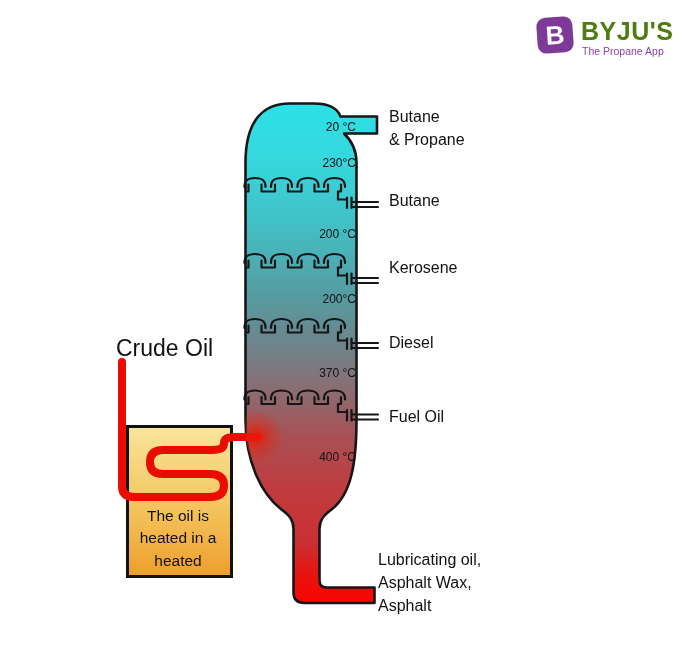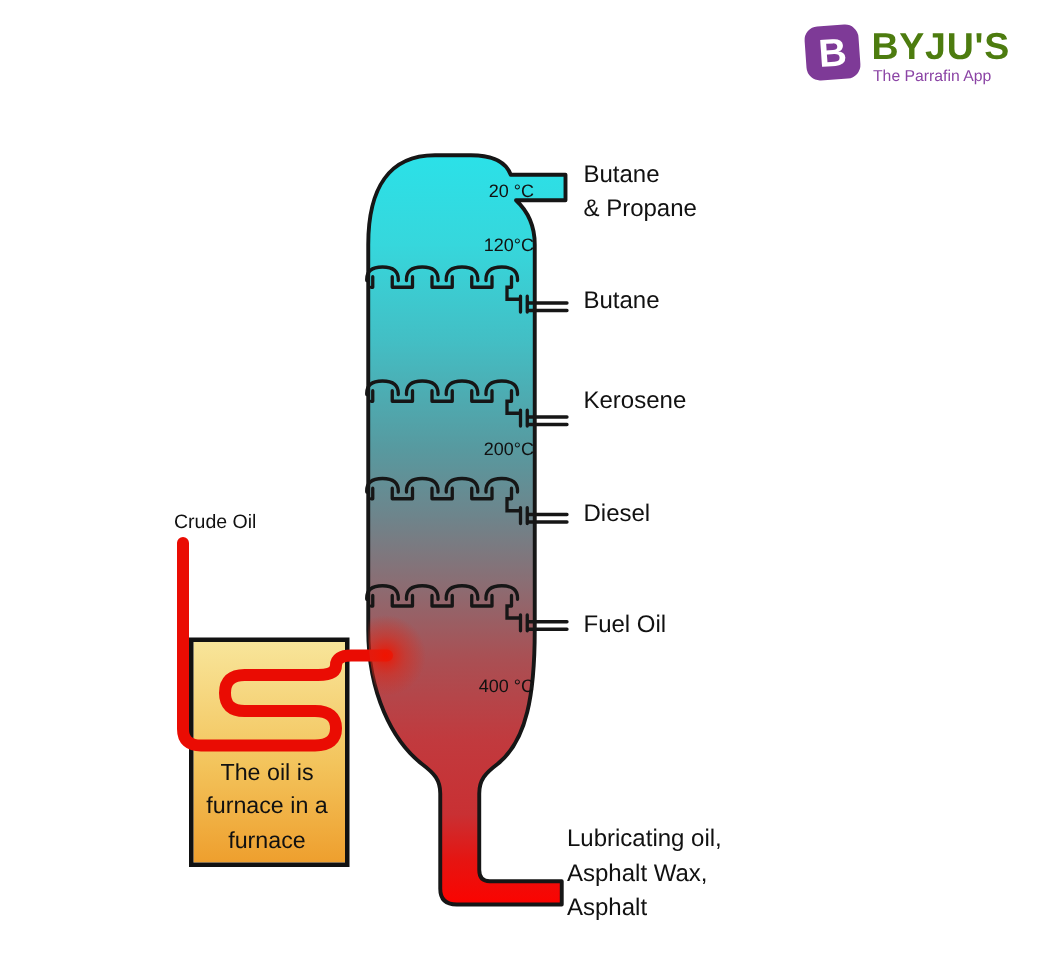--- a/index.html
+++ b/index.html
@@ -37,21 +37,21 @@
   .temp{position:absolute;left:246px;width:110px;text-align:right;font-size:12px;z-index:3;line-height:18px;}
 </style>
 </head>
 <body>
 
 <div class="stage">
 
   <div class="logo">
     <div class="logo-icon">B</div>
     <div class="logo-brand">BYJU'S</div>
-    <div class="logo-tagline">The Parrafin App</div>
+    <div class="logo-tagline">The Propane App</div>
   </div>
 
   <div class="furnace"></div>
 
   <svg class="diagram-svg" width="700" height="647" viewBox="0 0 700 647">
     <defs>
       <linearGradient id="colGrad" gradientUnits="userSpaceOnUse" x1="300" y1="103" x2="300" y2="603">
         <stop offset="0" stop-color="#2be1e8"></stop>
         <stop offset="0.12" stop-color="#36d7dc"></stop>
         <stop offset="0.25" stop-color="#43bec4"></stop>
@@ -79,30 +79,32 @@
     <path id="trays" fill="none" stroke="#161616" stroke-width="2.2" stroke-linecap="round" d="M 247.5 191.5 H 248.5 M 261.5 191.5 H 275 M 288 191.5 H 301.5 M 314.5 191.5 H 328 M 341 191.5 H 338 L 338 199.5 H 347 M 248.5 191.5 V 184.5 M 261.5 191.5 V 184.5 M 275 191.5 V 184.5 M 288 191.5 V 184.5 M 301.5 191.5 V 184.5 M 314.5 191.5 V 184.5 M 328 191.5 V 184.5 M 341 191.5 V 184.5 M 244.5 187 Q 244 178 255 178 Q 266 178 265.5 187 M 271 187 Q 270.5 178 281.5 178 Q 292.5 178 292 187 M 297.5 187 Q 297 178 308 178 Q 319 178 318.5 187 M 324 187 Q 323.5 178 334.5 178 Q 345.5 178 345 187 M 347 197.5 V 208 M 351.5 197.5 V 208 M 351.5 202 H 378 M 351.5 207 H 378 M 247.5 267.5 H 248.5 M 261.5 267.5 H 275 M 288 267.5 H 301.5 M 314.5 267.5 H 328 M 341 267.5 H 338 L 338 275.5 H 347 M 248.5 267.5 V 260.5 M 261.5 267.5 V 260.5 M 275 267.5 V 260.5 M 288 267.5 V 260.5 M 301.5 267.5 V 260.5 M 314.5 267.5 V 260.5 M 328 267.5 V 260.5 M 341 267.5 V 260.5 M 244.5 263 Q 244 254 255 254 Q 266 254 265.5 263 M 271 263 Q 270.5 254 281.5 254 Q 292.5 254 292 263 M 297.5 263 Q 297 254 308 254 Q 319 254 318.5 263 M 324 263 Q 323.5 254 334.5 254 Q 345.5 254 345 263 M 347 273.5 V 284 M 351.5 273.5 V 284 M 351.5 278 H 378 M 351.5 283 H 378 M 247.5 332.5 H 248.5 M 261.5 332.5 H 275 M 288 332.5 H 301.5 M 314.5 332.5 H 328 M 341 332.5 H 338 L 338 340.5 H 347 M 248.5 332.5 V 325.5 M 261.5 332.5 V 325.5 M 275 332.5 V 325.5 M 288 332.5 V 325.5 M 301.5 332.5 V 325.5 M 314.5 332.5 V 325.5 M 328 332.5 V 325.5 M 341 332.5 V 325.5 M 244.5 328 Q 244 319 255 319 Q 266 319 265.5 328 M 271 328 Q 270.5 319 281.5 319 Q 292.5 319 292 328 M 297.5 328 Q 297 319 308 319 Q 319 319 318.5 328 M 324 328 Q 323.5 319 334.5 319 Q 345.5 319 345 328 M 347 338.5 V 349 M 351.5 338.5 V 349 M 351.5 343 H 378 M 351.5 348 H 378 M 247.5 404 H 248.5 M 261.5 404 H 275 M 288 404 H 301.5 M 314.5 404 H 328 M 341 404 H 338 L 338 412 H 347 M 248.5 404 V 397 M 261.5 404 V 397 M 275 404 V 397 M 288 404 V 397 M 301.5 404 V 397 M 314.5 404 V 397 M 328 404 V 397 M 341 404 V 397 M 244.5 399.5 Q 244 390.5 255 390.5 Q 266 390.5 265.5 399.5 M 271 399.5 Q 270.5 390.5 281.5 390.5 Q 292.5 390.5 292 399.5 M 297.5 399.5 Q 297 390.5 308 390.5 Q 319 390.5 318.5 399.5 M 324 399.5 Q 323.5 390.5 334.5 390.5 Q 345.5 390.5 345 399.5 M 347 410 V 420.5 M 351.5 410 V 420.5 M 351.5 414.5 H 378 M 351.5 419.5 H 378 "></path>
 
     <path d="M 122 362 L 122 486 Q 122 497 134 497 L 210 497 Q 224 497 224 485.5 Q 224 474 210 474 L 163 474 Q 150 474 150 462 Q 150 450 163 450 L 212 450 Q 224 450 224 443.5 Q 224 437 234 437 L 258 437" fill="none" stroke="#ea0c03" stroke-width="8" stroke-linecap="round" stroke-linejoin="round"></path>
 
     <g clip-path="url(#colClip)">
       <circle cx="257" cy="437" r="27" fill="url(#glowGrad)"></circle>
     </g>
   </svg>
 
   <div class="temp" style="top:118px">20 °C</div>
-  <div class="temp" style="top:154px">120°C</div>
+  <div class="temp" style="top:154px">230°C</div>
+  <div class="temp" style="top:225px">200 °C</div>
   <div class="temp" style="top:290px">200°C</div>
+  <div class="temp" style="top:364px">370 °C</div>
   <div class="temp" style="top:448px">400 °C</div>
 
   <div class="lbl" style="left:389px;top:108px">Butane</div>
   <div class="lbl" style="left:389px;top:131px">&amp; Propane</div>
   <div class="lbl" style="left:389px;top:192px">Butane</div>
   <div class="lbl" style="left:389px;top:259px">Kerosene</div>
   <div class="lbl" style="left:389px;top:334px">Diesel</div>
   <div class="lbl" style="left:389px;top:408px">Fuel Oil</div>
   <div class="lbl" style="left:378px;top:551px">Lubricating oil,</div>
   <div class="lbl" style="left:378px;top:574px">Asphalt Wax,</div>
   <div class="lbl" style="left:378px;top:597px">Asphalt</div>
 
-  <div class="lbl" style="left:116px;top:339px;font-size:13px">Crude Oil</div>
-  <div class="furnace-caption">The oil is furnace in a furnace</div>
+  <div class="lbl" style="left:116px;top:339px;font-size:23px">Crude Oil</div>
+  <div class="furnace-caption">The oil is heated in a heated</div>
 
 </div>
 
 </body></html>

